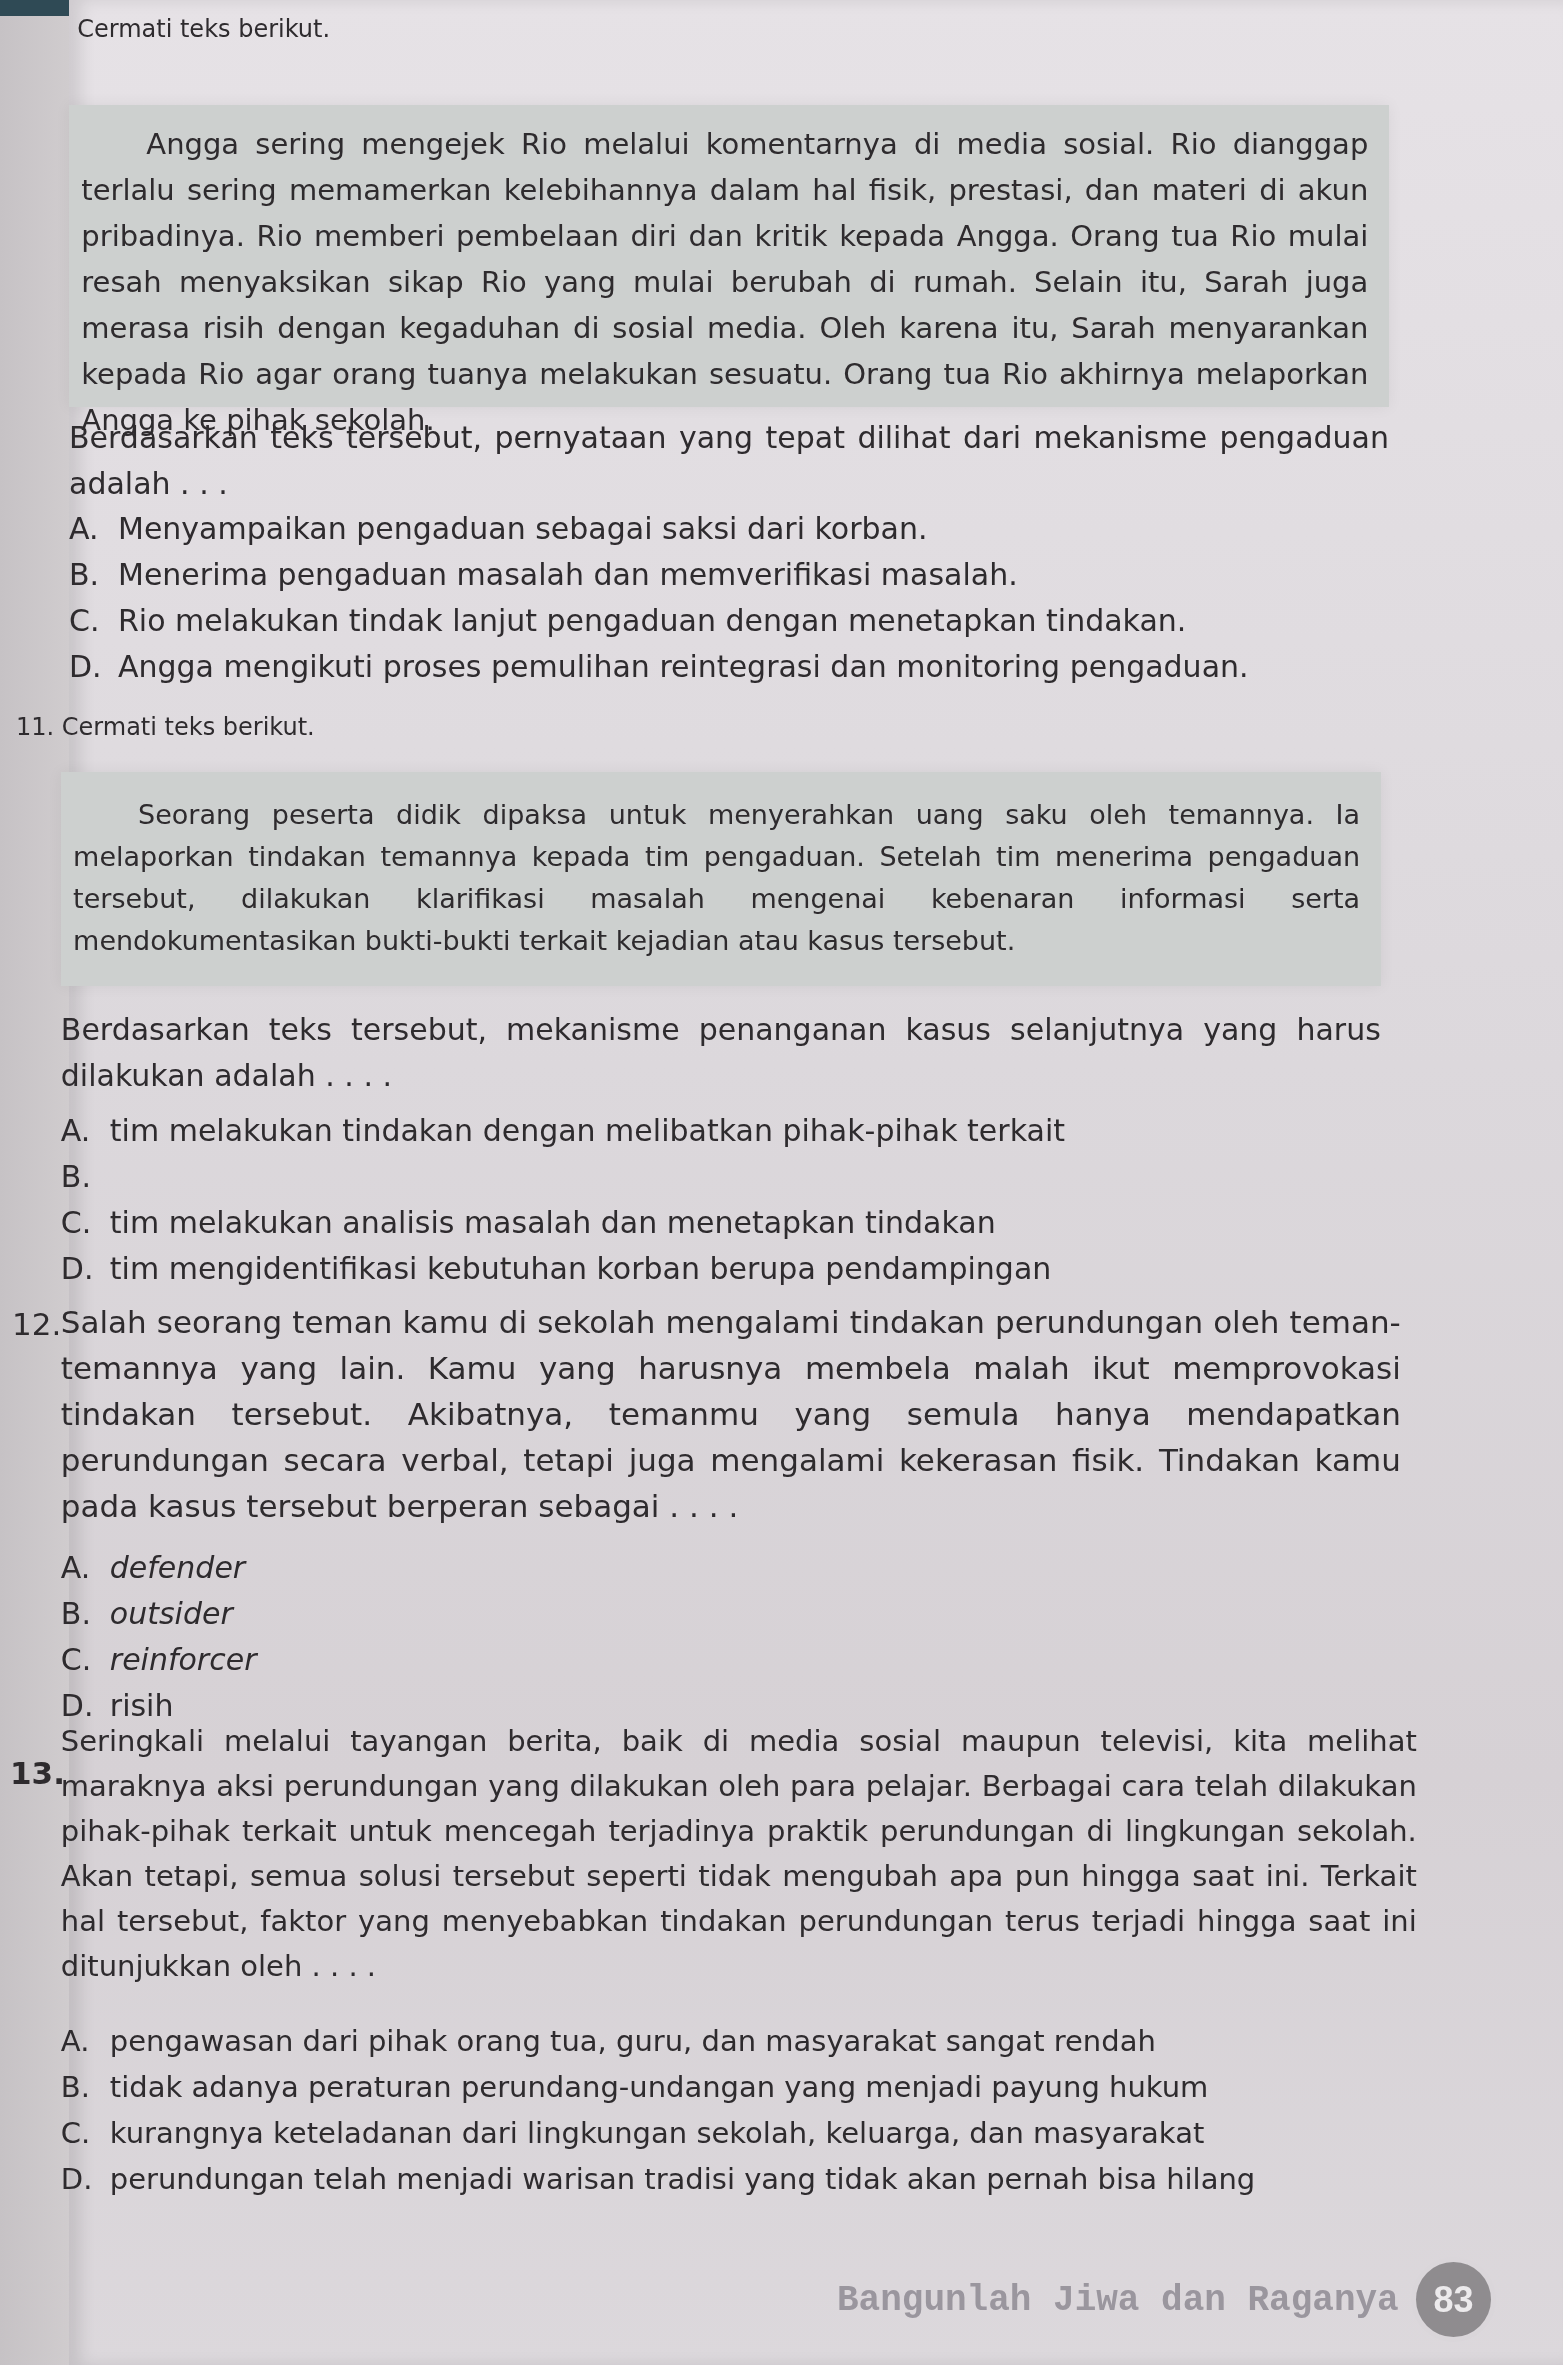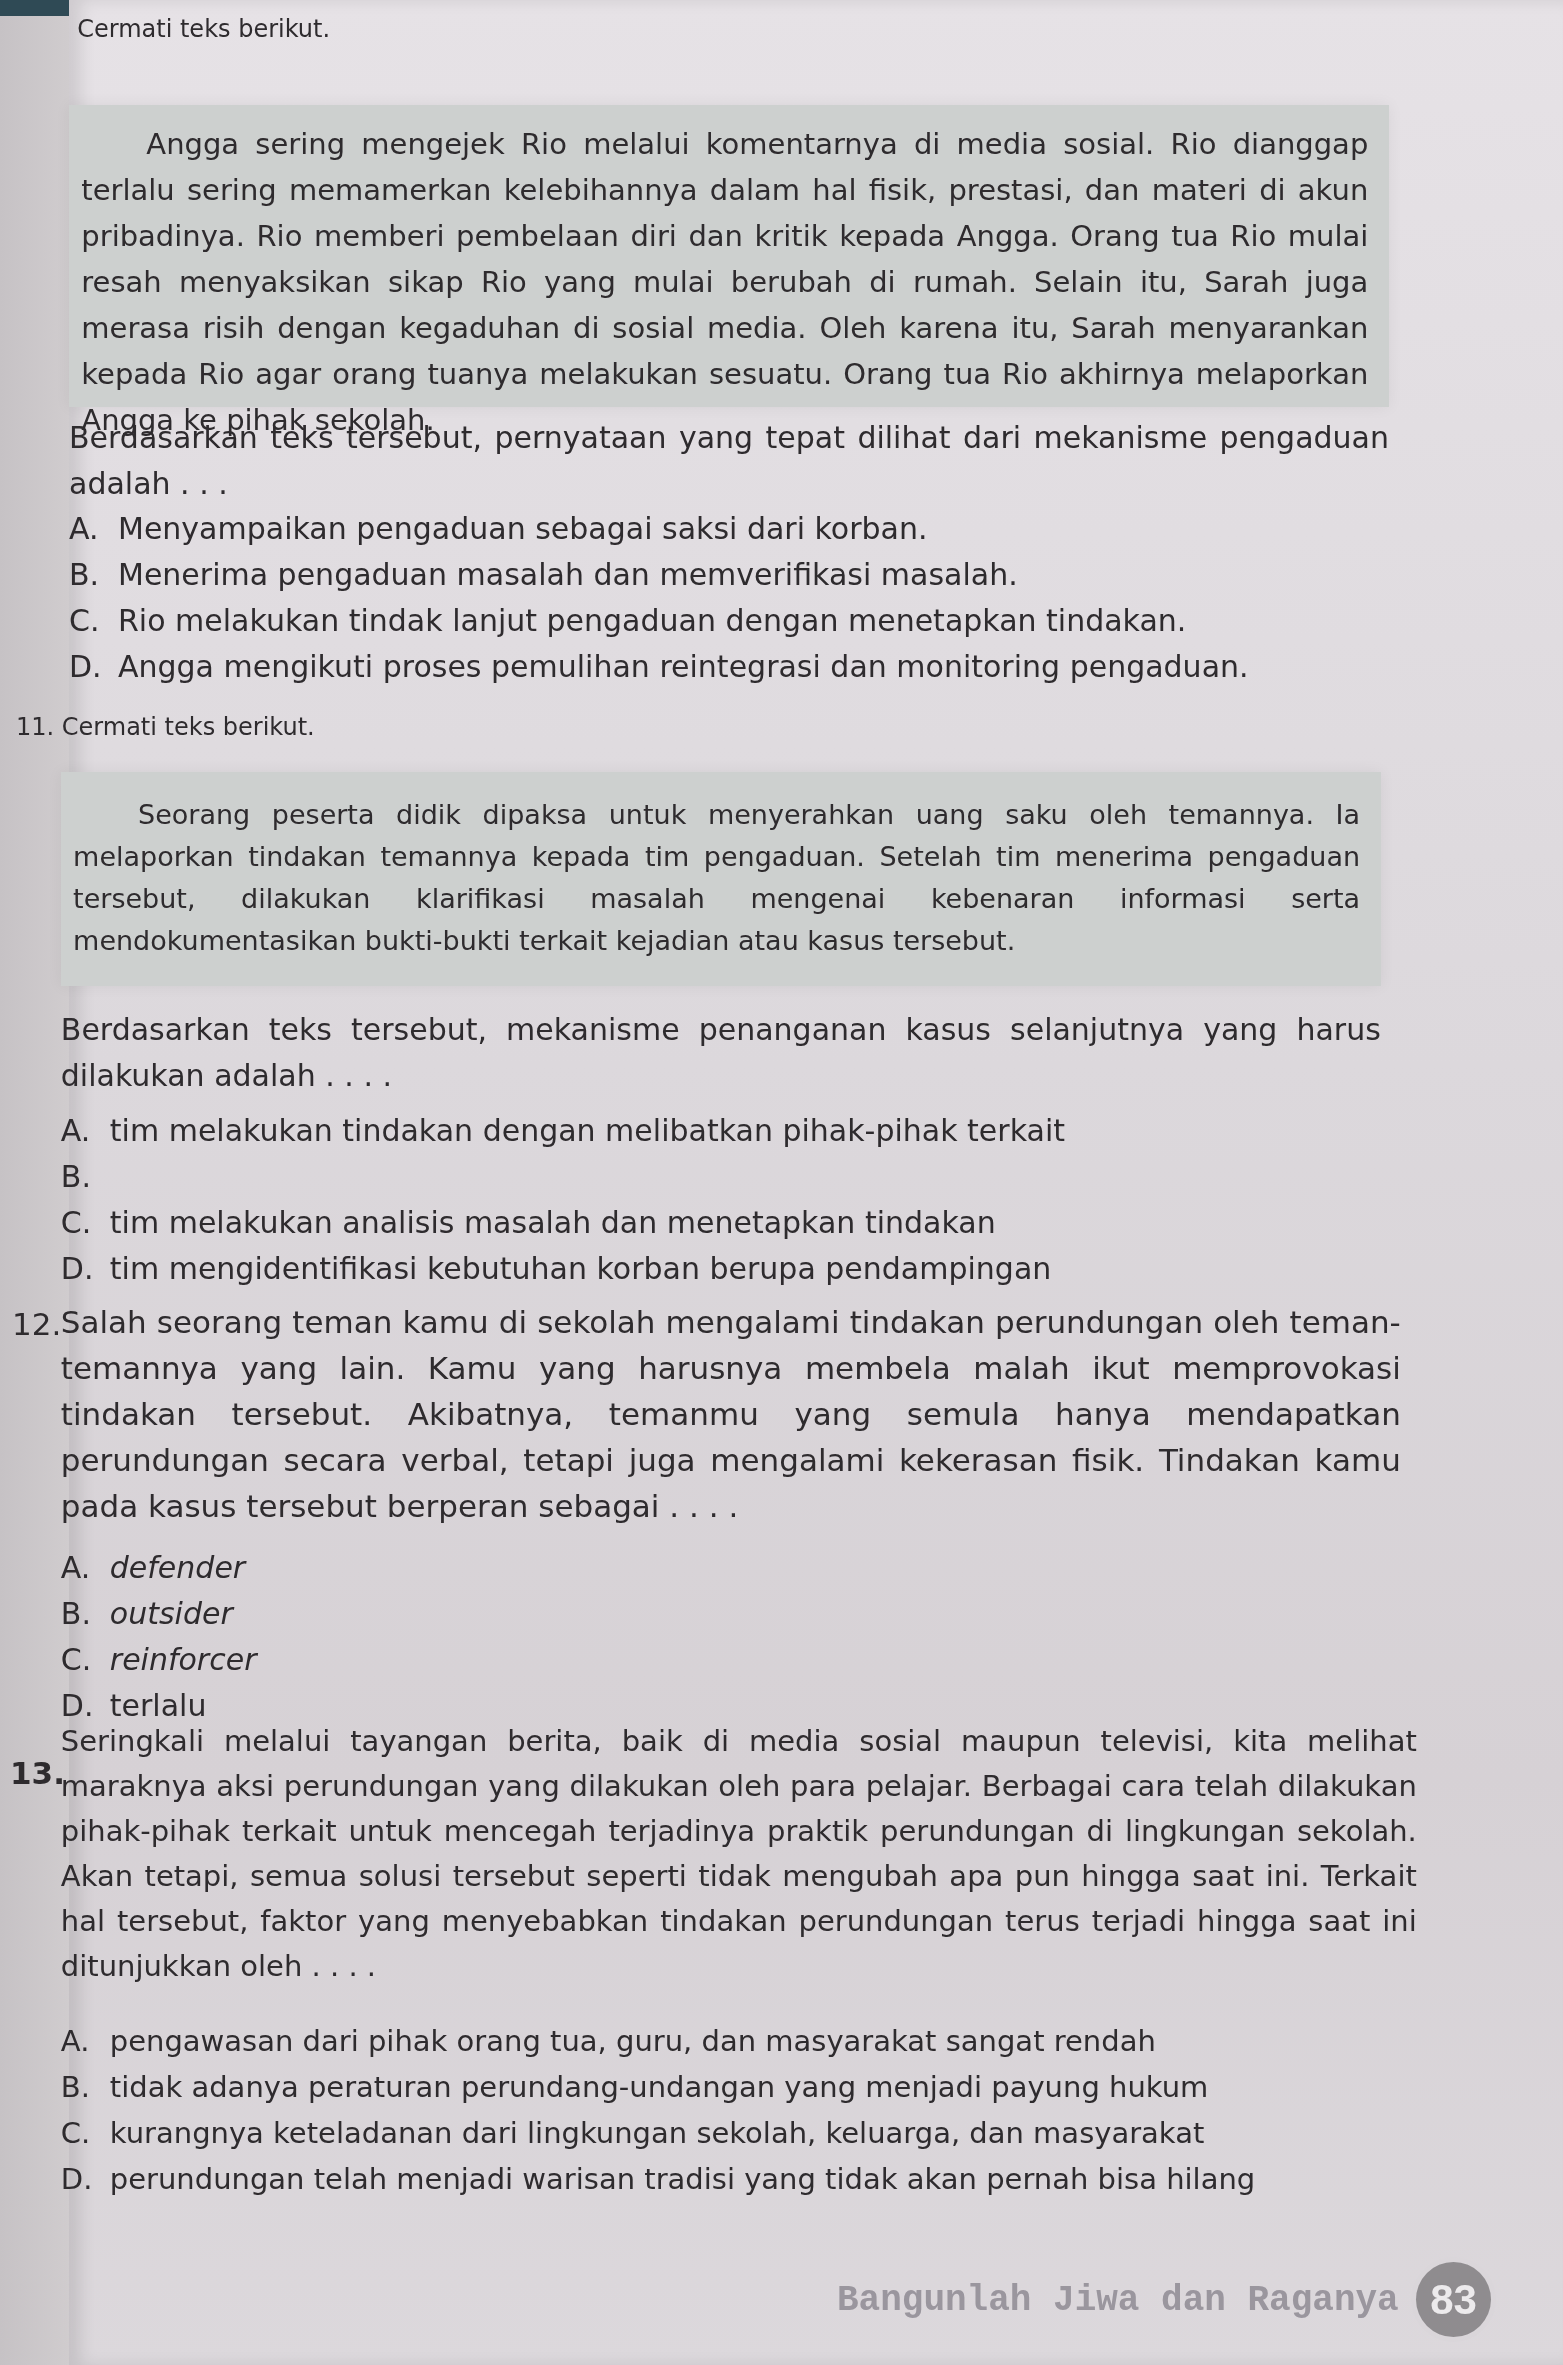--- a/index.html
+++ b/index.html
@@ -42,21 +42,21 @@
   .footer-title {
     position: absolute; left: 768px; top: 2280px;
     font-family: Liberation Mono, monospace; font-weight: bold;
     font-size: 36px; color: #9a969e;
   }
   .page-badge {
     position: absolute; left: 1347px; top: 2262px; width: 75px; height: 75px;
     border-radius: 50%; background: #8f8c8f;
     box-shadow: 0 0 0 4.9px #dad6da;
     display: flex; align-items: center; justify-content: center;
-    color: #eceaec; font-weight: bold; font-size: 42px;
+    color: #eceaec; font-weight: bold; font-size: 36px;
     font-family: "Liberation Sans", sans-serif;
   }
 </style>
 </head>
 <body>
 
 <div class="dark-corner"></div>
 <div class="left-page-edge"></div>
 
 <div class="page">
@@ -128,21 +128,21 @@
       <li>
           <span class="letter">B.</span>
           <span class="text">outsider</span>
         </li>
       <li>
           <span class="letter">C.</span>
           <span class="text">reinforcer</span>
         </li>
       <li style="font-style:normal;">
           <span class="letter">D.</span>
-          <span class="text" style="font-style:normal;">terlalu</span>
+          <span class="text" style="font-style:normal;">risih</span>
         </li>
     </ul>
   </section>
 
   <section>
     <div style="position:absolute; left:-59px; top:1755px; font-size:31px; font-weight:bold;">13.</div>
     <div class="prompt" style="left:-8.2px; top:1719px; width:1356px; font-size:29px; line-height:45px;">Seringkali melalui tayangan berita, baik di media sosial maupun televisi, kita melihat maraknya aksi perundungan yang dilakukan oleh para pelajar. Berbagai cara telah dilakukan pihak-pihak terkait untuk mencegah terjadinya praktik perundungan di lingkungan sekolah. Akan tetapi, semua solusi tersebut seperti tidak mengubah apa pun hingga saat ini. Terkait hal tersebut, faktor yang menyebabkan tindakan perundungan terus terjadi hingga saat ini ditunjukkan oleh . . . .</div>
     <ul class="options" style="left:-8.2px; top:2018px; font-size:29px;">
       <li>
           <span class="letter">A.</span>

